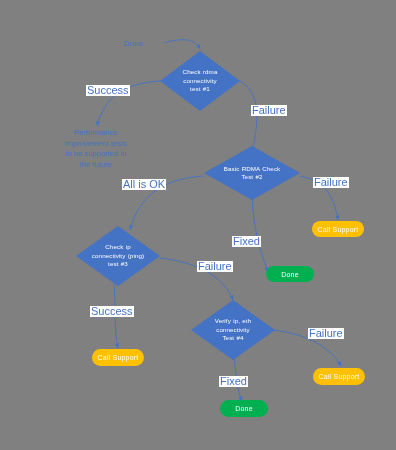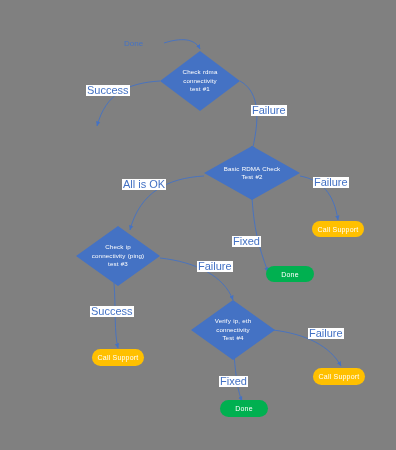--- a/index.html
+++ b/index.html
@@ -118,20 +118,24 @@
       <path d="M160,258 C196,262 224,276 233,300"></path>
 
       <path d="M234,355 C236,378 238,392 242,401"></path>
 
       <path d="M273,330 C306,334 330,346 341,366"></path>
     </g>
   </svg>
 
   <div class="start-label" style="left:124px; top:38px;">Done</div>
 
+  <div class="note" style="left:38px; top:128px; width:116px;">Performance
+improvement tests
+to be supported in
+the future</div>
 
   <div class="node diamond" style="left:160px; top:51px; width:80px; height:60px;">
     <span class="shape"></span>
     <span class="label" style="white-space:pre-line;">Check rdma
 connectivity
 test #1</span>
   </div>
 
   <div class="node diamond" style="left:204px; top:146px; width:96px; height:54px;">
     <span class="shape"></span>

